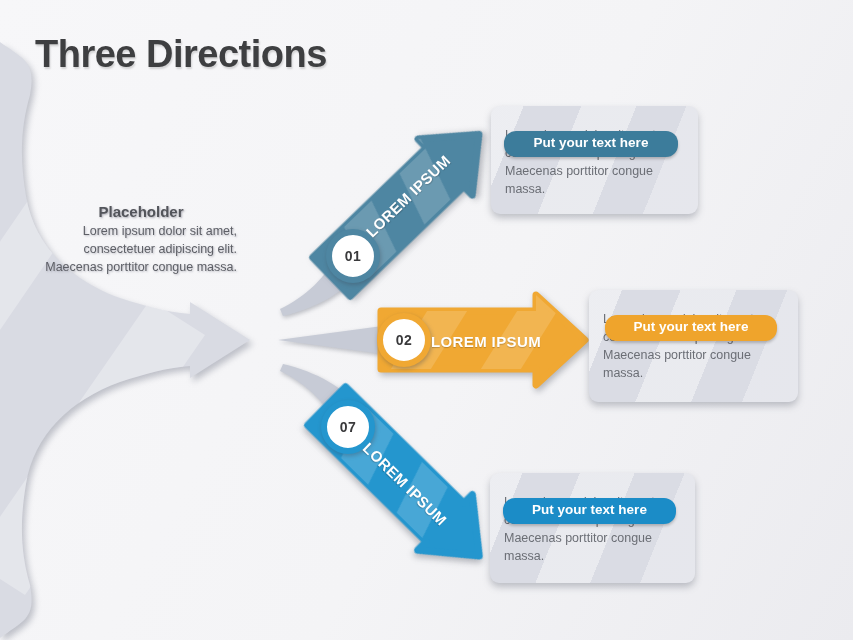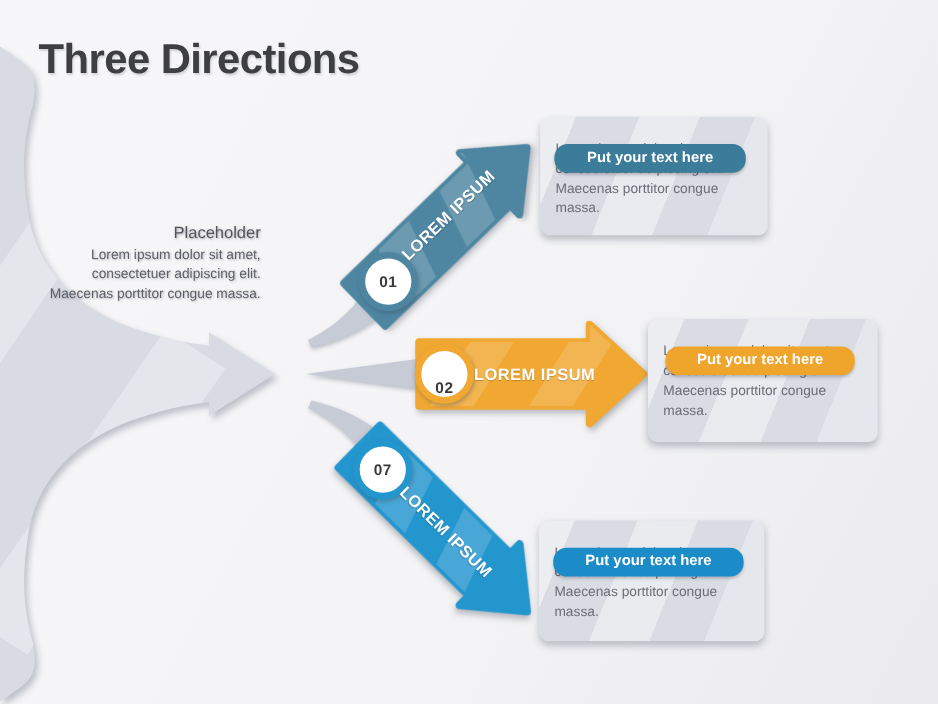--- a/index.html
+++ b/index.html
@@ -15,22 +15,23 @@
   }
   .diagram{position:absolute;left:0;top:0;}
   .funnel{filter:drop-shadow(3px 4px 3px rgba(108,113,130,.40));}
   .swoosh{filter:drop-shadow(1px 2px 2px rgba(80,85,100,.35));}
   .arrow{filter:drop-shadow(2px 3px 3px rgba(60,65,80,.35));}
   .badge{filter:drop-shadow(1px 2px 2px rgba(60,65,80,.35));}
   .placeholder{
     position:absolute;left:45px;top:203px;width:192px;text-align:right;
   }
   .placeholder-h{
-    font-size:15px;font-weight:normal;color:#53555b;
+    font-size:15px;font-weight:bold;color:#53555b;
     text-shadow:1px 1px 2px rgba(100,100,115,.5);
+    text-align:center;
   }
   .placeholder-b{
     margin-top:3px;font-size:12.5px;line-height:1.42;color:#5e6067;
     text-shadow:1px 1px 2px rgba(120,120,135,.45);
   }
   .arrow-label{
     position:absolute;transform:translate(-50%,-50%) rotate(var(--r,0deg));
     color:#fff;font-weight:bold;font-size:15px;white-space:nowrap;
     letter-spacing:.4px;text-shadow:0 1px 1px rgba(0,0,0,.22);
   }
@@ -136,21 +137,21 @@
   <div class="placeholder">
     <div class="placeholder-h">Placeholder</div>
     <div class="placeholder-b">Lorem ipsum dolor sit amet, consectetuer adipiscing elit. Maecenas porttitor congue massa.</div>
   </div>
 
   <div class="arrow-label" style="left:408px;top:196px;--r:-44deg">LOREM IPSUM</div>
   <div class="arrow-label" style="left:486px;top:341px">LOREM IPSUM</div>
   <div class="arrow-label" style="left:405px;top:484px;--r:44.5deg">LOREM IPSUM</div>
 
   <div class="num" style="left:353px;top:256px">01</div>
-  <div class="num" style="left:404px;top:352px">02</div>
+  <div class="num" style="left:404px;top:340px">02</div>
   <div class="num" style="left:348px;top:427px">07</div>
 
   <div class="card c1">
     <div class="pill" style="background-color: rgb(60, 124, 155);">Put your text here</div>
     <div class="card-body">Lorem ipsum dolor sit amet, consectetuer adipiscing elit. Maecenas porttitor congue massa.</div>
   </div>
 
   <div class="card c2">
     <div class="pill" style="background-color: rgb(239, 164, 44);">Put your text here</div>
     <div class="card-body">Lorem ipsum dolor sit amet, consectetuer adipiscing elit. Maecenas porttitor congue massa.</div>

